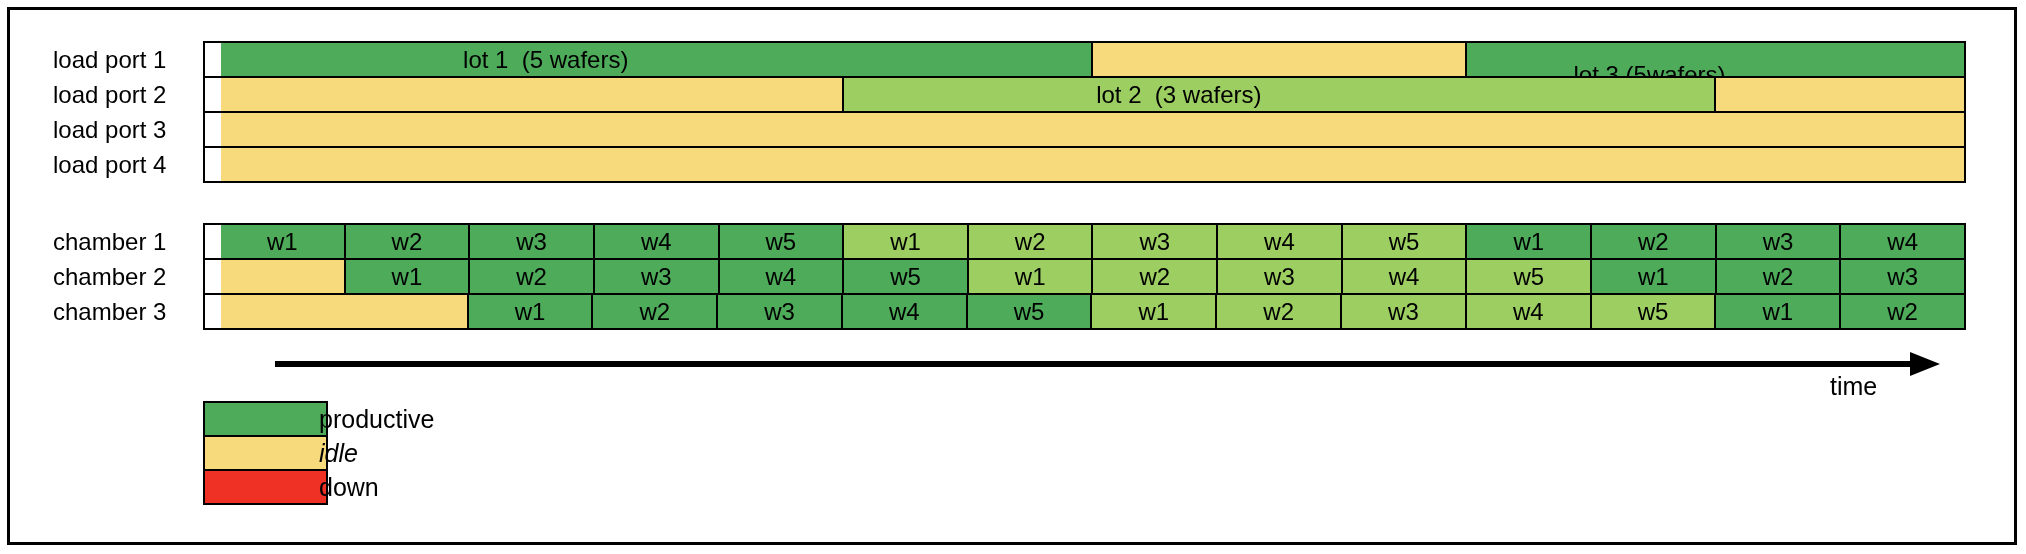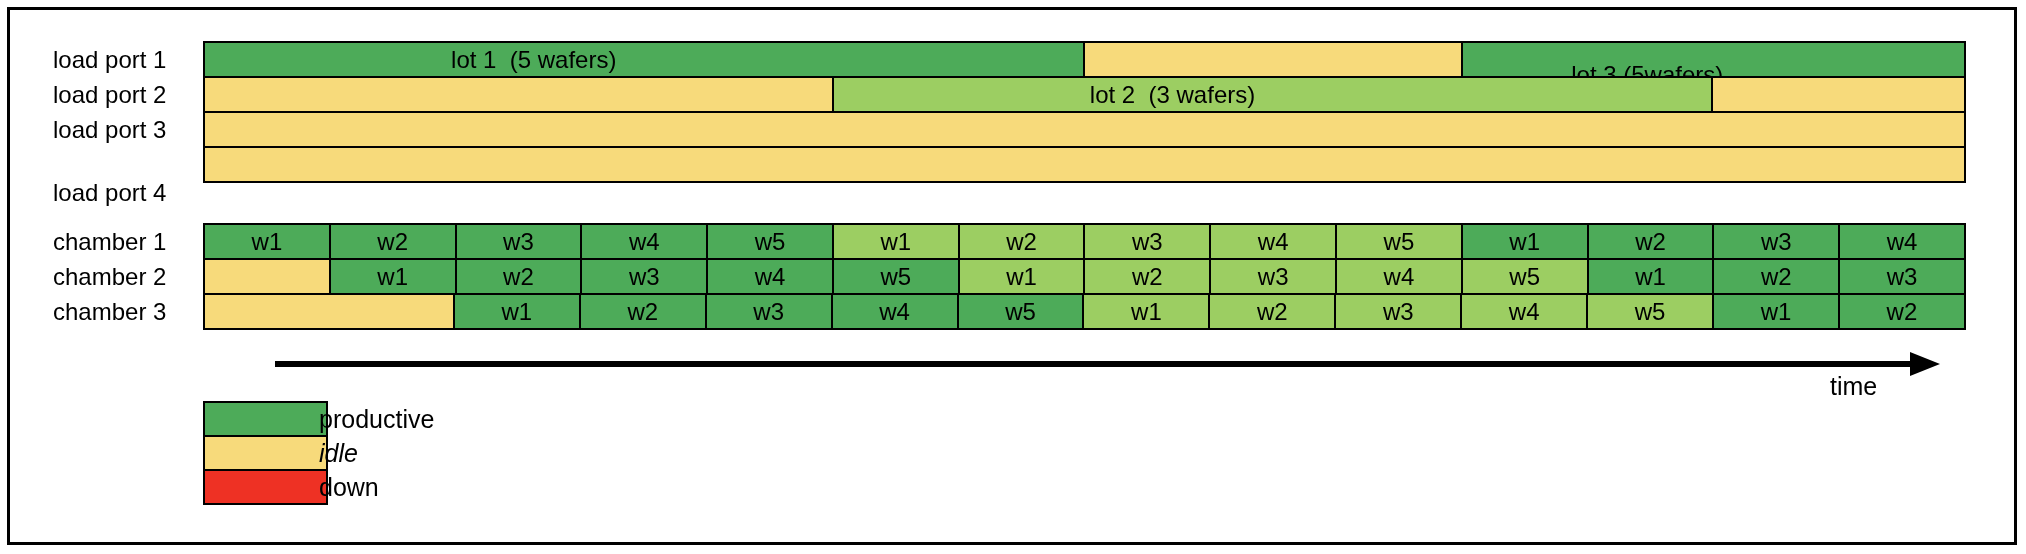--- a/index.html
+++ b/index.html
@@ -12,21 +12,21 @@
   .frame {
     position:absolute; left:7px; top:7px; width:2010px; height:538px;
     border:3px solid #000; background:transparent;
   }
   .row-label {
     position:absolute; left:53px; display:flex; align-items:center;
     font-size:24px; white-space:pre;
   }
   .bar-row {
     position:absolute; left:203px; width:1763px;
-    display:flex; border:2px solid #000; background:#fff;
+    display:flex; border:2px solid #000; background:#fff;padding-left:16px;
   }
   .seg {
     height:100%; display:flex; align-items:center; justify-content:center;
     border-left:2px solid #000; overflow:visible;
   }
   .seg:first-child { border-left:none; }
   .seg-text { font-size:24px; white-space:pre; }
   .arrow-line { position:absolute; left:275px; top:361px; width:1637px; height:6px; background:#000; }
   .arrow-head {
     position:absolute; left:1910px; top:352px; width:0; height:0;
@@ -70,21 +70,21 @@
       <div class="seg" style="flex: 2 0 0px; background: rgb(247, 218, 123);">
         <span class="seg-text"></span>
       </div>
     </div>
     <div class="row-label" style="top: 111px; height: 37px;">load port 3</div>
     <div class="bar-row" style="top: 111px; height: 37px;">
       <div class="seg" style="flex: 14 0 0px; background: rgb(247, 218, 123);">
         <span class="seg-text"></span>
       </div>
     </div>
-    <div class="row-label" style="top: 146px; height: 37px; margin-top: 28px;">load port 4</div>
+    <div class="row-label" style="top: 146px; height: 37px;">load port 4</div>
     <div class="bar-row" style="top: 146px; height: 37px;">
       <div class="seg" style="flex: 14 0 0px; background: rgb(247, 218, 123);">
         <span class="seg-text"></span>
       </div>
     </div>
     <div class="row-label" style="top: 223px; height: 37px;">chamber 1</div>
     <div class="bar-row" style="top: 223px; height: 37px;">
       <div class="seg" style="flex: 1 0 0px; background: rgb(77, 171, 89);">
         <span class="seg-text">w1</span>
       </div>

